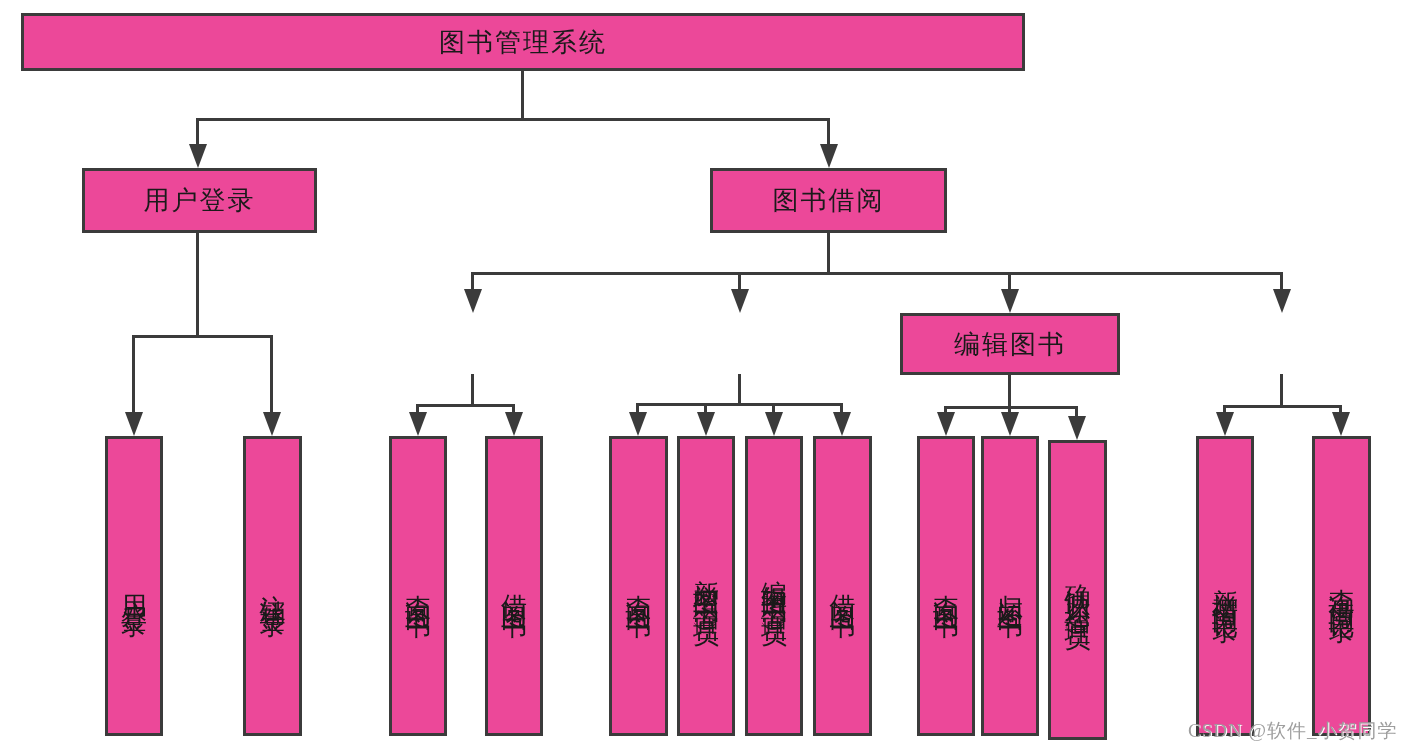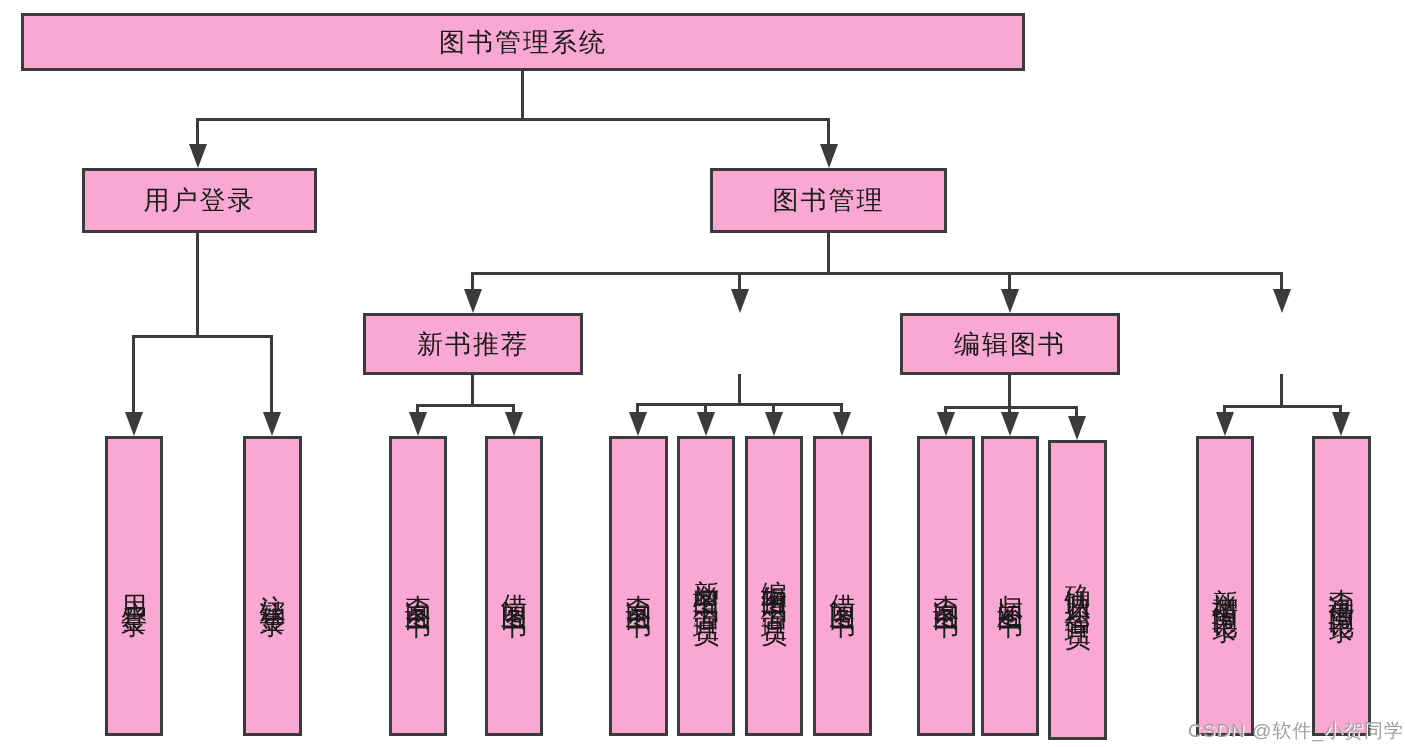--- a/index.html
+++ b/index.html
@@ -13,21 +13,21 @@
     position:relative;
     width:1405px;height:747px;
     background:var(--bg);
     font-family:"Liberation Serif", serif;
     overflow:hidden;
   }
   .box{
     position:absolute;
     box-sizing:border-box;
     border:3px solid var(--line);
-    background:#f9a8d4;
+    background:#ec4899;
     display:flex;
     align-items:center;
     justify-content:center;
     font-size:26px;
     color:var(--ink);
     letter-spacing:2px;
     white-space:nowrap;
   }
   .leaf{
     writing-mode:vertical-rl;
@@ -58,52 +58,51 @@
     border-top:24px solid var(--line);
   }
   .watermark{
     position:absolute;
     left:1188px;
     top:718px;
     font-size:19px;
     letter-spacing:1px;
     color:var(--wm);
     text-shadow:1px 1px 0 #ffffff;
-    font-family:Liberation Sans, sans-serif;
+    font-family:Liberation Serif, serif;
     white-space:nowrap;
   }
 </style>
 </head>
 <body>
 
 <div class="canvas">
 
   <div class="box" style="left:21px;top:13px;width:1004px;height:58px">图书管理系统</div>
 
   <div class="vline" style="left:521px;top:70px;height:51px"></div>
   <div class="hline" style="left:198px;top:118px;width:632px"></div>
   <div class="drop" style="left:196px;top:118px;height:26px"></div>
   <div class="drop" style="left:827px;top:118px;height:26px"></div>
 
   <div class="box" style="left:82px;top:168px;width:235px;height:65px">用户登录</div>
-  <div class="box" style="left:710px;top:168px;width:237px;height:65px">图书管理</div>
+  <div class="box" style="left:710px;top:168px;width:237px;height:65px">图书借阅</div>
 
   <div class="vline" style="left:827px;top:232px;height:43px"></div>
   <div class="hline" style="left:473px;top:272px;width:810px"></div>
   <div class="drop" style="left:471px;top:272px;height:17px"></div>
   <div class="drop" style="left:738px;top:272px;height:17px"></div>
   <div class="drop" style="left:1008px;top:272px;height:17px"></div>
   <div class="drop" style="left:1280px;top:272px;height:17px"></div>
 
   <div class="vline" style="left:196px;top:232px;height:106px"></div>
   <div class="hline" style="left:134px;top:335px;width:139px"></div>
   <div class="drop" style="left:132px;top:335px;height:77px"></div>
   <div class="drop" style="left:270px;top:335px;height:77px"></div>
 
-  <div class="box" style="left:363px;top:313px;width:220px;height:62px">新书推荐</div>
   <div class="box" style="left:900px;top:313px;width:220px;height:62px">编辑图书</div>
 
   <div class="vline" style="left:471px;top:374px;height:33px"></div>
   <div class="hline" style="left:418px;top:404px;width:97px"></div>
   <div class="drop" style="left:416px;top:404px;height:8px"></div>
   <div class="drop" style="left:512px;top:404px;height:8px"></div>
 
   <div class="vline" style="left:738px;top:374px;height:32px"></div>
   <div class="hline" style="left:638px;top:403px;width:205px"></div>
   <div class="drop" style="left:636px;top:403px;height:9px"></div>

